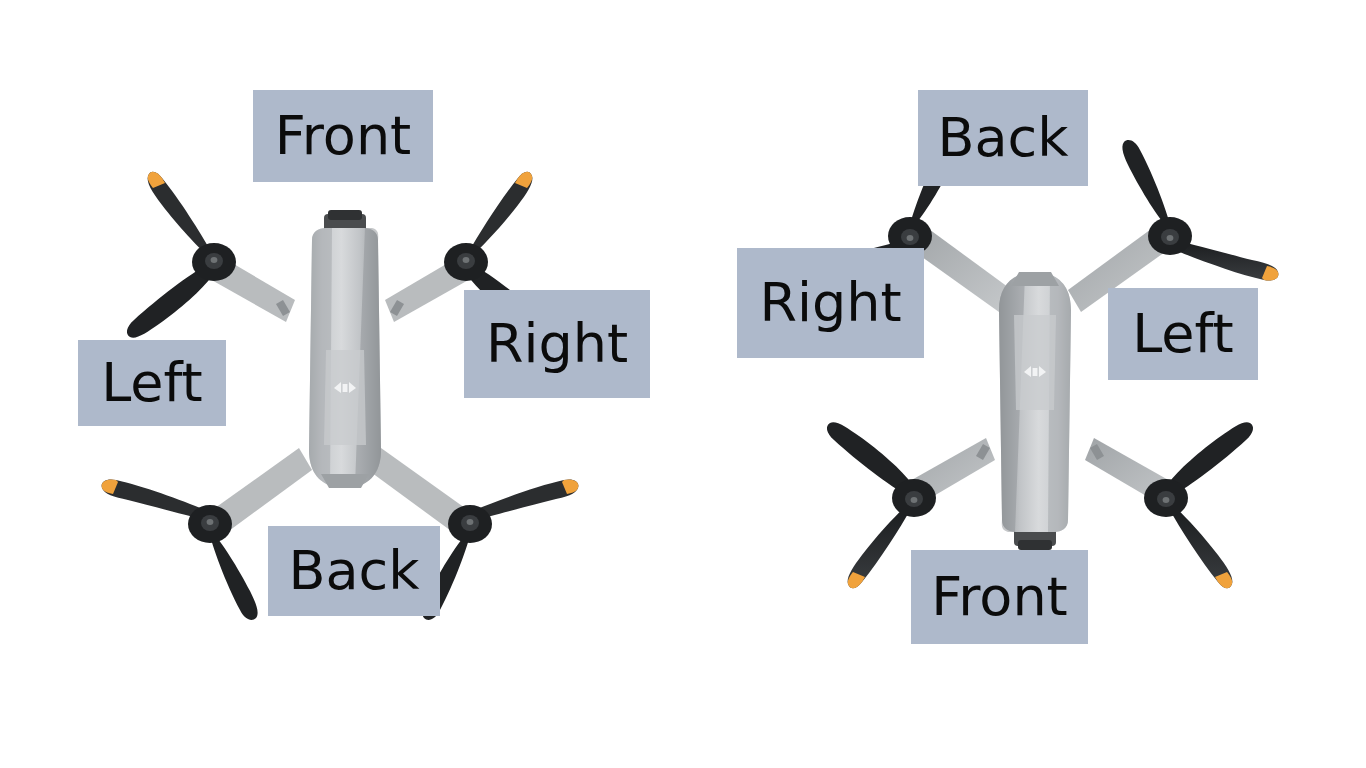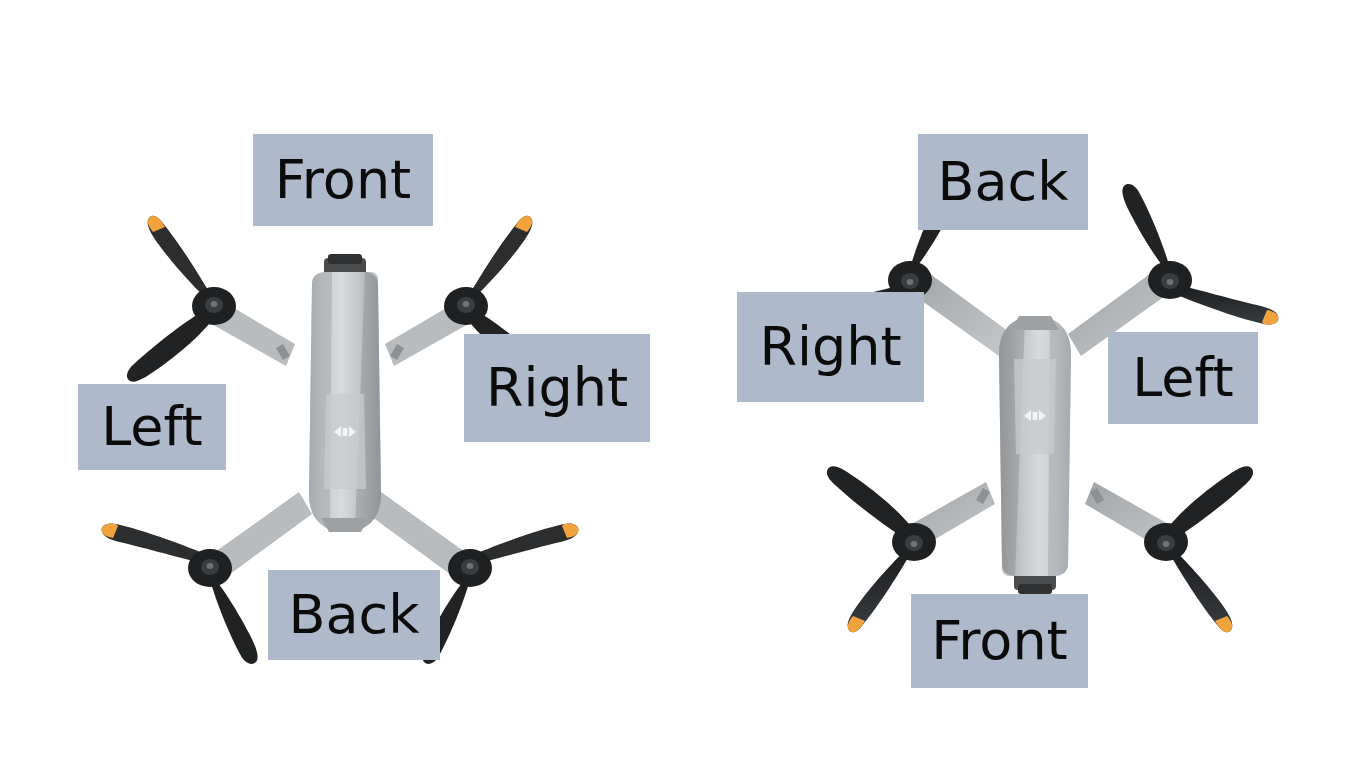--- a/index.html
+++ b/index.html
@@ -15,21 +15,20 @@
     overflow: hidden;
     font-family: "DejaVu Sans", "Liberation Sans", sans-serif;
   }
 
   .canvas {
     position: absolute;
     left: 0; top: 0;
     width: 1366px;
     height: 680px;
     background: #ffffff;
-    margin-top: 44px;
   }
 
   .drone-figure {
     position: absolute;
     width: 640px;
     height: 660px;
   }
   #drone-left-figure  { left: 40px;  top: 50px; }
   #drone-right-figure { left: 700px; top: 50px; }
 

